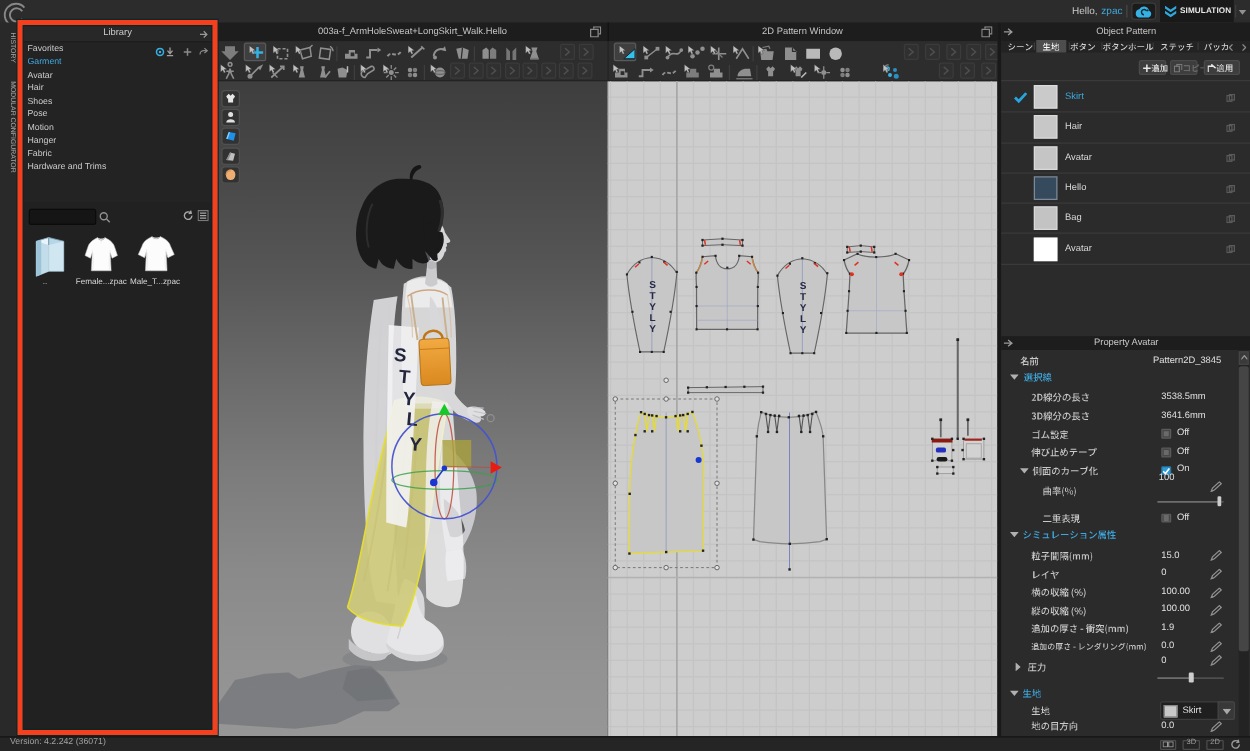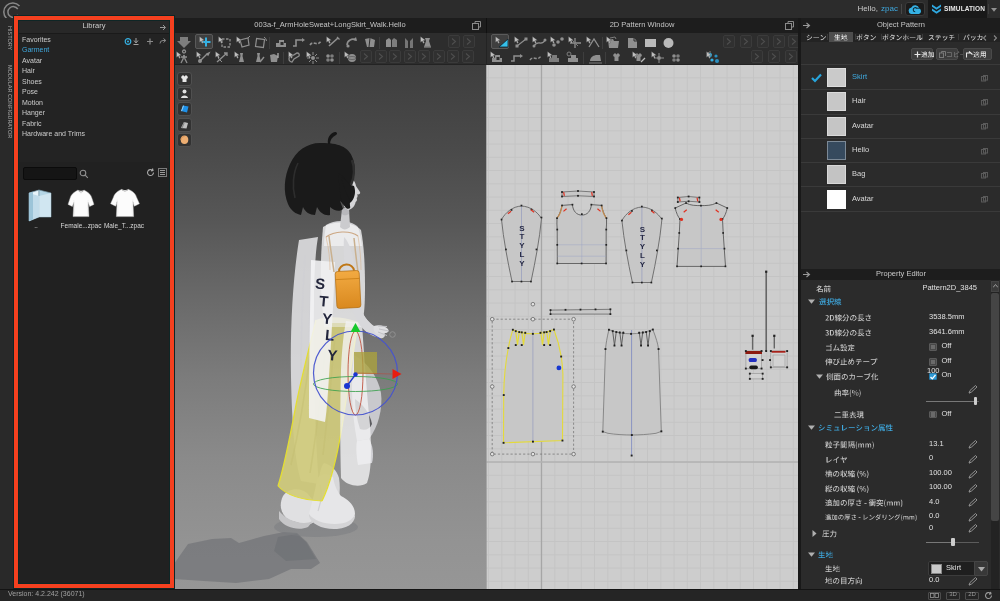--- a/index.html
+++ b/index.html
@@ -853,21 +853,21 @@
 <div style="position:absolute;top:193.5px;font:400 7.5px 'Liberation Sans',sans-serif;color:#d8d8d8;white-space:nowrap;left:852px;">Avatar</div>
 <svg style="position:absolute;left:981px;top:196px" width="7" height="7">
       <rect x="0.5" y="1.5" width="4" height="4.5" fill="none" stroke="#5a5a5a"></rect>
       <rect x="2.5" y="0.5" width="4" height="4.5" fill="none" stroke="#5a5a5a"></rect>
     </svg>
 <div style="position:absolute;left:801px;top:269px;width:199px;height:320px;background:#2b2b2b;"></div>
 <div style="position:absolute;left:801px;top:269px;width:199px;height:11px;background:#1d1d1d;"></div>
 <svg style="position:absolute;left:803px;top:271px" width="8" height="7">
       <path d="M0,3.5 L6,3.5 M3.5,1 L6.5,3.5 L3.5,6" stroke="#999" stroke-width="1.1" fill="none"></path>
     </svg>
-<div style="position:absolute;top:268.9px;font:400 7.5px 'Liberation Sans',sans-serif;color:#c8c8c8;white-space:nowrap;left:901px;transform:translateX(-50%);">Property Editor</div>
+<div style="position:absolute;top:268.9px;font:400 7.5px 'Liberation Sans',sans-serif;color:#c8c8c8;white-space:nowrap;left:901px;transform:translateX(-50%);">Property Avatar</div>
 <div style="position:absolute;left:991px;top:280px;width:8px;height:309px;background:#232323;"></div>
 <div style="position:absolute;left:991px;top:281px;width:8px;height:11px;background:#3a3a3a;border:1px solid #444;"></div>
 <svg style="position:absolute;left:993px;top:284px" width="5" height="4">
       <path d="M0,3.5 L2.5,0.5 L5,3.5" fill="none" stroke="#999"></path>
     </svg>
 <div style="position:absolute;left:991px;top:293px;width:8px;height:228px;background:#454545;border-radius:2px;"></div>
 <svg style="position:absolute;left:816.0px;top:285.4px;overflow:visible" width="17" height="10">
       <g transform="translate(0,6.6) scale(0.3750)">
         <path d="M7 -1H17V1H7ZM7 -15H14V-13H7ZM7 -17 9 -17Q9 -15 8 -14Q7 -13 5 -11Q4 -10 2 -9Q2 -9 2 -10Q1 -10 1 -10Q1 -10 1 -10Q2 -11 4 -12Q5 -14 6 -15Q7 -16 7 -17ZM13 -15H14L14 -15L15 -14Q14 -12 13 -10Q11 -8 10 -7Q8 -5 6 -4Q4 -3 2 -2Q2 -3 1 -3Q1 -3 1 -3Q1 -4 1 -4Q3 -5 5 -6Q6 -7 8 -8Q10 -9 11 -11Q12 -13 13 -15ZM4 -11 5 -12Q6 -12 7 -11Q8 -10 9 -10Q9 -9 10 -9L8 -7Q8 -8 7 -8Q6 -9 6 -10Q5 -10 4 -11ZM16 -7H18V2H16ZM8 -7H17V-5H8V2H6V-6L8 -7Z M21 -14H39V-12H21ZM23 -7H29V-6H23ZM23 -4H29V-3H23ZM32 -10H34V-2H32ZM28 -10H30V-0Q30 0 30 1Q29 1 29 1Q29 2 28 2Q27 2 26 2Q26 1 26 1Q26 0 26 -0Q26 -0 27 0Q27 0 28 -0Q28 -0 28 -0Q28 -0 28 -0ZM36 -11H38V-1Q38 0 38 1Q37 1 37 1Q36 2 36 2Q35 2 34 2Q34 1 33 1Q33 0 33 -0Q34 -0 35 -0Q35 -0 36 -0Q36 -0 36 -0Q36 -0 36 -1ZM24 -16 26 -17Q26 -16 27 -16Q27 -15 28 -14L26 -14Q26 -14 25 -15Q25 -16 24 -16ZM34 -17 36 -16Q36 -15 35 -14Q34 -14 34 -13L32 -13Q33 -14 33 -15Q33 -15 34 -16Q34 -16 34 -17ZM22 -10H29V-9H24V2H22Z" fill="#c9c9c9"></path>
       </g>
@@ -920,21 +920,21 @@
 <div style="position:absolute;left:929px;top:372.5px;width:7.5px;height:7.5px;background:#2e9ad6;border:1px solid #2478a8;border-radius:1px;"></div>
     <svg style="position:absolute;left:930px;top:374px" width="6" height="6">
       <path d="M0.5,3 L2.3,4.8 L5.5,0.8" fill="none" stroke="#fff" stroke-width="1.3"></path>
     </svg>
 <div style="position:absolute;top:370.4px;font:400 7.5px 'Liberation Sans',sans-serif;color:#e0e0e0;white-space:nowrap;left:941.5px;">On</div>
 <svg style="position:absolute;left:834.0px;top:389.1px;overflow:visible" width="29" height="10">
       <g transform="translate(0,6.6) scale(0.3750)">
         <path d="M3 -1H17V0H3ZM3 -7H17V-5H3ZM2 -13H18V2H16V-11H4V2H2ZM7 -17H8V-0H7ZM11 -17H13V-0H11Z M29 -17H31V-14H29ZM29 -5H31V2H29ZM21 -4H39V-2H21ZM22 -15H38V-13H22ZM37 -13 38 -12Q38 -11 37 -10Q36 -10 35 -9L34 -10Q34 -10 35 -11Q35 -11 36 -12Q36 -12 37 -13ZM29 -13 30 -13Q30 -12 29 -11Q28 -11 28 -10L27 -11Q27 -11 27 -11Q28 -12 28 -13Q28 -13 29 -13ZM32 -12 33 -11Q32 -10 31 -9Q30 -8 29 -7Q28 -6 28 -6L27 -6Q27 -7 28 -8Q29 -9 30 -10Q31 -11 32 -12ZM26 -10 27 -12Q27 -11 28 -11Q29 -10 29 -10Q30 -9 30 -9L29 -8Q29 -8 28 -9Q28 -9 27 -10Q26 -10 26 -10ZM26 -7Q27 -7 28 -7Q29 -7 31 -7Q32 -7 33 -7L33 -6Q31 -6 29 -6Q27 -5 26 -5ZM31 -8 32 -9Q33 -8 33 -8Q34 -7 34 -7Q35 -6 35 -5L33 -5Q33 -5 33 -6Q32 -7 32 -7Q31 -8 31 -8ZM21 -6Q22 -7 23 -7Q25 -8 26 -8L26 -7Q25 -6 24 -6Q23 -5 22 -5ZM22 -11 23 -12Q23 -12 24 -12Q25 -11 25 -11Q26 -11 26 -10L25 -9Q24 -9 24 -10Q23 -10 23 -11Q22 -11 22 -11ZM33 -8 35 -9Q35 -8 36 -8Q37 -7 38 -7Q39 -6 39 -6L38 -5Q37 -5 36 -6Q36 -6 35 -7Q34 -7 33 -8Z M45 4Q43 2 43 -1Q42 -3 42 -6Q42 -9 43 -12Q43 -14 45 -16L46 -16Q45 -14 44 -11Q44 -9 44 -6Q44 -4 44 -1Q45 1 46 3Z M51 -6Q50 -6 49 -6Q49 -7 48 -8Q48 -9 48 -10Q48 -12 48 -13Q49 -14 49 -14Q50 -15 51 -15Q52 -15 53 -14Q54 -14 54 -13Q55 -12 55 -10Q55 -9 54 -8Q54 -7 53 -6Q52 -6 51 -6ZM51 -7Q52 -7 53 -8Q53 -9 53 -10Q53 -12 53 -13Q52 -14 51 -14Q51 -14 50 -13Q50 -12 50 -10Q50 -9 50 -8Q51 -7 51 -7ZM52 0 60 -15H61L53 0ZM62 0Q61 0 60 -0Q59 -1 59 -2Q58 -3 58 -4Q58 -6 59 -7Q59 -8 60 -8Q61 -9 62 -9Q63 -9 64 -8Q64 -8 65 -7Q65 -6 65 -4Q65 -3 65 -2Q64 -1 64 -0Q63 0 62 0ZM62 -1Q63 -1 63 -2Q64 -3 64 -4Q64 -6 63 -7Q63 -8 62 -8Q61 -8 60 -7Q60 -6 60 -4Q60 -3 60 -2Q61 -1 62 -1Z M68 4 67 3Q68 1 69 -1Q69 -4 69 -6Q69 -9 69 -11Q68 -14 67 -16L68 -16Q70 -14 70 -12Q71 -9 71 -6Q71 -3 70 -1Q70 2 68 4Z" fill="#c9c9c9"></path>
       </g>
     </svg>
-<div style="position:absolute;top:366px;font:400 7.5px 'Liberation Sans',sans-serif;color:#e0e0e0;white-space:nowrap;left:927px;">100</div>
+<div style="position:absolute;top:377px;font:400 7.5px 'Liberation Sans',sans-serif;color:#e0e0e0;white-space:nowrap;left:927px;">100</div>
 <svg style="position:absolute;left:968px;top:385px" width="10" height="9">
       <path d="M1,8 L2,5.5 L7.5,0.5 L9,2 L3.5,7 Z" fill="none" stroke="#909090" stroke-width="1"></path>
       <path d="M1,8 L2.8,7.3" stroke="#909090"></path>
     </svg>
 <div style="position:absolute;left:926px;top:400.5px;width:53px;height:1.6px;background:#5c5c5c;"></div>
     <div style="position:absolute;left:926px;top:400.5px;width:49.29px;height:1.6px;background:#787878;"></div>
     <div style="position:absolute;left:973.79px;top:397.3px;width:3.5px;height:8px;background:#cdcdcd;border-radius:1px;"></div>
 <svg style="position:absolute;left:834.0px;top:410.9px;overflow:visible" width="32" height="10">
       <g transform="translate(0,6.6) scale(0.3750)">
         <path d="M3 -14H17V-12H3ZM1 -2H19V-0H1Z M21 -0H39V1H21ZM21 -13H39V-12H21ZM22 -3H38V-2H22ZM29 -15H31V0H29ZM36 -17 37 -15Q36 -15 34 -15Q32 -15 30 -15Q29 -14 27 -14Q25 -14 23 -14Q23 -15 23 -15Q23 -15 23 -16Q24 -16 26 -16Q28 -16 30 -16Q32 -16 33 -16Q35 -17 36 -17ZM25 -7V-6H35V-7ZM25 -10V-8H35V-10ZM23 -11H37V-5H23Z M42 -15H58V-14H42ZM43 -12H57V-11H43ZM41 -9H59V-8H41ZM49 -17H51V-8H49ZM49 -9 51 -8Q50 -7 49 -6Q48 -6 47 -5Q45 -4 44 -4Q43 -3 42 -3Q42 -3 41 -3Q41 -3 41 -4Q41 -4 40 -4Q42 -4 43 -5Q44 -5 45 -6Q46 -7 47 -7Q48 -8 49 -9ZM52 -8Q52 -6 53 -5Q54 -3 56 -2Q57 -1 59 -0Q59 0 59 0Q59 1 59 1Q58 1 58 2Q56 1 54 -1Q53 -2 52 -4Q51 -6 50 -8ZM57 -7 58 -6Q58 -5 57 -5Q56 -4 55 -4Q54 -3 54 -3L53 -4Q53 -4 54 -5Q55 -5 56 -6Q56 -7 57 -7ZM43 -0Q44 -0 45 -1Q47 -1 49 -1Q50 -2 52 -2L52 -0Q51 -0 49 0Q47 1 46 1Q44 1 43 2ZM45 -5 47 -6 47 -6V0H45Z M61 -16H68V-14H61ZM61 -10H68V-8H61ZM60 -3Q61 -3 63 -4Q64 -4 65 -4Q67 -5 68 -5L68 -3Q66 -3 64 -2Q62 -2 61 -1ZM70 -11V-10H76V-11ZM70 -8V-7H76V-8ZM70 -14V-13H76V-14ZM69 -16H78V-5H69ZM74 -6H76V-1Q76 -0 76 -0Q76 -0 76 -0Q76 -0 77 -0Q77 -0 77 -0Q77 -0 77 -0Q78 -0 78 -0Q78 -0 78 -1Q78 -1 78 -2Q78 -2 78 -2Q79 -2 79 -2Q79 -2 80 -2Q80 -0 79 0Q79 1 79 1Q78 2 78 2Q78 2 77 2Q77 2 77 2Q76 2 76 2Q76 2 76 2Q75 2 75 1Q74 1 74 1Q74 0 74 -1ZM70 -5H72Q72 -4 72 -3Q72 -2 71 -1Q70 -0 69 1Q68 1 67 2Q67 2 66 1Q66 1 66 1Q66 0 66 0Q67 -0 68 -1Q69 -1 69 -2Q70 -3 70 -3Q70 -4 70 -5ZM64 -15H65V-3L64 -3Z" fill="#c9c9c9"></path>
@@ -949,21 +949,21 @@
 <svg style="position:absolute;left:818.0px;top:423.7px;overflow:visible" width="77" height="10">
       <g transform="translate(0,6.6) scale(0.3750)">
         <path d="M6 -16Q7 -15 7 -15Q8 -15 8 -14Q9 -14 10 -13Q10 -13 11 -13L9 -11Q9 -11 8 -12Q8 -12 7 -12Q7 -13 6 -13Q5 -14 5 -14ZM3 -1Q4 -2 5 -2Q6 -2 7 -3Q8 -3 10 -4Q11 -5 13 -6Q14 -7 15 -8Q16 -10 17 -11L18 -9Q17 -7 15 -5Q13 -3 11 -2Q10 -1 8 -1Q7 -0 6 0Q5 1 4 1ZM3 -11Q4 -11 4 -10Q5 -10 5 -10Q6 -9 7 -9Q7 -9 8 -8L6 -7Q6 -7 5 -7Q5 -8 4 -8Q4 -8 3 -9Q2 -9 2 -9Z M26 -15Q27 -15 28 -15Q29 -15 30 -15Q31 -14 32 -14Q34 -14 35 -14Q36 -13 36 -13L36 -11Q35 -11 34 -12Q33 -12 32 -12Q30 -12 29 -13Q28 -13 27 -13Q26 -13 25 -14ZM25 -10Q26 -10 27 -10Q29 -9 30 -9Q31 -9 33 -8Q34 -8 35 -8L34 -6Q33 -6 32 -6Q31 -7 29 -7Q28 -7 27 -8Q25 -8 24 -8ZM24 -4Q25 -4 26 -4Q27 -4 29 -3Q30 -3 31 -3Q33 -2 34 -2Q35 -2 36 -1L35 1Q34 0 33 -0Q32 -0 31 -1Q29 -1 28 -1Q26 -2 25 -2Q24 -2 23 -2Z M55 -10Q55 -9 55 -9Q55 -9 55 -9Q55 -8 55 -8Q54 -7 54 -6Q54 -5 54 -4Q54 -3 54 -2Q54 -2 54 -1H51Q52 -2 52 -2Q52 -3 52 -4Q52 -5 52 -6Q52 -6 52 -7Q52 -8 52 -8Q52 -8 52 -8Q51 -8 50 -8Q49 -8 49 -8Q48 -8 47 -8Q47 -8 47 -8Q46 -8 46 -8Q45 -8 45 -8V-10Q45 -10 45 -10Q46 -10 46 -10Q46 -10 47 -10Q47 -10 47 -10Q48 -10 49 -10Q49 -10 50 -10Q51 -10 51 -10Q52 -10 52 -10Q52 -10 53 -10Q53 -10 53 -10Q53 -10 53 -10ZM43 -2Q43 -2 44 -2Q44 -2 45 -2Q45 -2 46 -2Q47 -2 48 -2Q49 -2 50 -2Q51 -2 52 -2Q54 -2 54 -2Q55 -2 55 -2Q56 -2 56 -2Q57 -2 57 -2V0Q57 0 57 0Q56 0 56 -0Q56 -0 55 -0Q55 -0 54 -0Q54 -0 52 -0Q51 -0 50 -0Q49 -0 48 -0Q47 -0 46 -0Q45 -0 45 -0Q44 -0 44 0Q43 0 43 0Z M64 -1Q64 -1 64 -1Q64 -2 64 -2Q64 -2 64 -3Q64 -4 64 -5Q64 -6 64 -7Q64 -8 64 -10Q64 -11 64 -12Q64 -13 64 -13Q64 -13 64 -14Q64 -14 64 -14Q64 -15 64 -15H67Q67 -15 67 -14Q67 -14 67 -13Q67 -13 67 -12Q67 -11 67 -10Q67 -9 67 -8Q67 -7 67 -6Q67 -5 67 -4Q67 -4 67 -3Q67 -2 67 -2Q68 -2 69 -3Q71 -4 72 -5Q74 -5 75 -7Q76 -8 77 -9L78 -7Q76 -5 73 -3Q70 -1 67 0Q66 0 66 0Q66 0 66 1Z M82 -9Q82 -9 83 -9Q83 -9 84 -9Q84 -9 85 -9Q85 -9 86 -9Q87 -9 88 -9Q88 -9 89 -9Q90 -9 91 -9Q92 -9 93 -9Q94 -9 95 -9Q95 -9 96 -9Q97 -9 97 -9Q98 -9 98 -9V-6Q98 -6 97 -7Q96 -7 96 -7Q95 -7 95 -7Q94 -7 93 -7Q92 -7 91 -7Q90 -7 89 -7Q88 -7 88 -7Q87 -7 86 -7Q85 -7 85 -7Q84 -7 83 -7Q82 -6 82 -6Z M106 -16Q107 -15 107 -15Q108 -15 108 -14Q109 -14 110 -13Q110 -13 111 -13L109 -11Q109 -11 108 -12Q108 -12 107 -12Q107 -13 106 -13Q105 -14 105 -14ZM103 -1Q104 -2 105 -2Q106 -2 107 -3Q108 -3 110 -4Q111 -5 113 -6Q114 -7 115 -8Q116 -10 117 -11L118 -9Q117 -7 115 -5Q113 -3 111 -2Q110 -1 108 -1Q107 -0 106 0Q105 1 104 1ZM103 -11Q104 -11 104 -10Q105 -10 105 -10Q106 -9 107 -9Q107 -9 108 -8L106 -7Q106 -7 105 -7Q105 -8 104 -8Q104 -8 103 -9Q102 -9 102 -9Z M124 -11Q125 -11 125 -11Q125 -11 126 -11Q126 -11 127 -11Q127 -11 128 -11Q128 -11 129 -11Q130 -11 131 -11Q132 -11 133 -11Q134 -11 134 -11Q135 -11 135 -11Q135 -11 136 -11Q136 -11 136 -11Q136 -10 136 -10Q136 -10 136 -9Q136 -8 136 -7Q136 -6 136 -5Q136 -4 136 -3Q136 -2 136 -1Q136 -0 136 0Q136 0 136 1Q136 1 136 1H134Q134 1 134 1Q134 0 134 0Q134 -1 134 -1Q134 -2 134 -3Q134 -4 134 -5Q134 -6 134 -7Q134 -8 134 -8Q134 -9 134 -9Q133 -9 133 -9Q132 -9 132 -9Q131 -9 130 -9Q130 -9 129 -9Q128 -9 128 -9Q127 -9 127 -9Q126 -9 126 -9Q125 -9 125 -9Q125 -9 124 -9ZM125 -6Q125 -6 126 -6Q126 -6 127 -6Q127 -6 128 -6Q128 -6 129 -6Q130 -6 131 -6Q132 -6 133 -6Q133 -6 134 -6Q134 -6 135 -6V-5Q134 -5 134 -5Q133 -5 133 -5Q132 -5 131 -5Q130 -5 129 -5Q128 -5 128 -5Q127 -5 127 -5Q126 -5 126 -5Q125 -5 125 -4ZM124 -1Q124 -1 125 -1Q125 -1 126 -1Q126 -1 127 -1Q128 -1 128 -1Q129 -1 130 -1Q131 -1 132 -1Q133 -1 134 -1Q134 -1 135 -1V0Q134 0 134 0Q133 0 132 0Q131 0 130 0Q129 0 128 0Q127 0 127 0Q126 0 126 0Q125 0 125 0Q124 1 124 1Z M145 -15Q145 -15 146 -14Q147 -13 147 -13Q148 -12 149 -12Q149 -11 150 -11L148 -9Q148 -9 147 -10Q147 -11 146 -11Q145 -12 144 -12Q144 -13 143 -13ZM143 -2Q144 -2 146 -2Q147 -3 148 -3Q149 -4 150 -4Q152 -5 153 -7Q155 -8 156 -9Q157 -11 157 -12L159 -10Q158 -8 157 -7Q156 -6 154 -5Q153 -3 152 -2Q151 -2 149 -1Q148 -1 147 -0Q145 0 144 1Z M163 -16H165V-10Q165 -9 164 -7Q164 -6 164 -4Q164 -3 163 -1Q163 0 162 2Q162 1 162 1Q161 1 161 1Q161 1 161 1Q161 -1 162 -2Q162 -3 162 -5Q163 -6 163 -8Q163 -9 163 -10ZM164 -16H178V-12H164V-13H176V-15H164ZM171 -10H172V-1H171ZM168 -7V-6H175V-7ZM166 -9H177V-5H166ZM165 -4H177V-3H167V2H165ZM176 -4H178V0Q178 1 178 1Q178 1 177 1Q177 2 176 2Q176 2 175 2Q175 1 175 1Q175 1 175 0Q175 0 176 0Q176 0 176 0Q176 0 176 0Q176 0 176 0ZM167 -1Q169 -1 171 -1Q173 -1 175 -2L175 -0Q173 -0 171 -0Q169 -0 168 0ZM176 -11 177 -10Q176 -10 175 -10Q173 -10 172 -10Q170 -9 169 -9Q167 -9 166 -9Q166 -10 166 -10Q166 -10 166 -10Q167 -11 168 -11Q170 -11 171 -11Q173 -11 174 -11Q175 -11 176 -11ZM173 -2 174 -3Q175 -2 175 -2Q175 -1 176 -1Q176 -0 176 0L175 1Q175 0 174 -0Q174 -1 174 -1Q174 -2 173 -2Z M183 -17H185V2H183ZM181 -13 183 -13Q183 -12 183 -11Q183 -10 182 -9Q182 -8 182 -7L180 -8Q181 -9 181 -9Q181 -10 181 -11Q181 -12 181 -13ZM185 -13 186 -14Q187 -13 187 -12Q188 -11 188 -10L186 -10Q186 -10 186 -11Q186 -11 186 -12Q185 -13 185 -13ZM189 -16 191 -16Q191 -14 190 -13Q190 -11 189 -10Q189 -9 188 -8Q188 -8 188 -8Q188 -8 187 -9Q187 -9 187 -9Q187 -10 188 -11Q188 -12 188 -13Q189 -15 189 -16ZM189 -13H199V-11H189ZM192 -17H194V0H192ZM188 -7H198V-5H188ZM187 -1H199V1H187Z" fill="#3fa9df"></path>
       </g>
     </svg>
 <svg style="position:absolute;left:825.0px;top:441.2px;overflow:visible" width="52" height="10">
       <g transform="translate(0,6.6) scale(0.3750)">
         <path d="M13 -17H15V-12H13ZM9 -13H19V-11H9ZM8 -1H19V1H8ZM10 -10 11 -10Q12 -9 12 -7Q12 -6 13 -5Q13 -3 13 -2L11 -2Q11 -3 11 -4Q11 -6 10 -7Q10 -9 10 -10ZM16 -10 18 -10Q17 -9 17 -7Q17 -6 17 -5Q16 -4 16 -2Q16 -1 16 -0L14 -1Q14 -2 14 -3Q15 -4 15 -5Q15 -7 15 -8Q15 -9 16 -10ZM4 -17H6V2H4ZM1 -10H9V-8H1ZM4 -9 5 -9Q5 -8 4 -7Q4 -5 4 -4Q3 -3 3 -2Q2 -1 1 -1Q1 -1 1 -2Q1 -2 1 -3Q1 -3 2 -5Q2 -6 3 -7Q4 -8 4 -9ZM6 -8Q6 -7 6 -7Q7 -7 7 -6Q8 -6 8 -5Q8 -5 9 -4L8 -3Q7 -3 7 -4Q7 -4 6 -5Q6 -5 5 -6Q5 -6 5 -7ZM1 -15 2 -16Q3 -14 3 -13Q3 -12 3 -11L2 -11Q2 -11 2 -12Q2 -13 1 -14Q1 -14 1 -15ZM7 -16 9 -15Q9 -15 8 -14Q8 -13 8 -12Q8 -11 7 -11L6 -11Q6 -12 6 -13Q7 -13 7 -14Q7 -15 7 -16Z M21 -8H39V-6H21ZM29 -11H31V-1Q31 0 31 1Q31 1 30 1Q29 2 28 2Q27 2 26 2Q26 1 26 1Q25 1 25 0Q25 0 25 -0Q26 -0 26 -0Q27 -0 28 -0Q28 -0 28 -0Q29 -0 29 -0Q29 -0 29 -1ZM23 -16H36V-14H23ZM35 -16H36L36 -16L38 -15Q37 -14 35 -13Q34 -12 33 -11Q32 -10 31 -9Q30 -10 30 -10Q30 -10 30 -10Q29 -11 29 -11Q30 -11 32 -12Q33 -13 34 -14Q35 -14 35 -15Z M47 -5H53V-3H47ZM47 -8H54V-0H47V-2H52V-6H47ZM46 -8H48V1H46ZM43 -13H48V-12H43ZM52 -13H57V-12H52ZM57 -16H58V-1Q58 0 58 1Q58 1 57 1Q57 2 56 2Q55 2 54 2Q54 1 54 1Q54 1 54 0Q53 -0 53 -0Q54 -0 54 -0Q55 -0 55 -0Q56 -0 56 -0Q56 -0 56 -0Q57 -0 57 -1ZM43 -16H49V-9H43V-10H47V-15H43ZM57 -16V-15H53V-10H57V-9H51V-16ZM42 -16H44V2H42Z M72 -3H74V1H72ZM71 -12V-10H76V-12ZM69 -13H78V-9H69ZM68 -16H79V-14H68ZM70 -3H76V-2H70ZM68 -8H78V-6H69V2H68ZM77 -8H79V-0Q79 0 79 1Q79 1 78 1Q78 2 77 2Q77 2 76 2Q76 1 76 1Q75 0 75 0Q76 0 76 0Q77 0 77 0Q77 0 77 -0ZM74 -7H75V-5Q75 -5 75 -5Q75 -5 75 -5Q75 -5 76 -5Q76 -5 76 -5Q76 -5 77 -5Q77 -5 77 -5Q77 -5 77 -5Q77 -5 77 -5Q78 -5 78 -5Q78 -4 78 -4Q77 -4 77 -4Q77 -4 76 -4Q76 -4 76 -4Q76 -4 76 -4Q75 -4 75 -4Q74 -4 74 -4Q74 -5 74 -5ZM71 -7H73Q73 -6 72 -6Q72 -5 71 -4Q71 -4 70 -3Q70 -4 70 -4Q69 -4 69 -4Q70 -5 70 -5Q71 -5 71 -6Q71 -6 71 -7ZM62 -16H66V-14H63V2H62ZM65 -16H66L66 -16L67 -15Q67 -15 67 -14Q66 -13 66 -12Q66 -11 65 -10Q66 -9 67 -8Q67 -7 67 -6Q67 -5 67 -4Q67 -4 66 -3Q66 -3 65 -3Q65 -3 65 -3Q64 -3 64 -3Q64 -3 64 -4Q64 -4 64 -5Q64 -5 64 -5Q64 -5 64 -5Q65 -5 65 -5Q65 -5 65 -5Q65 -6 65 -6Q65 -7 65 -8Q65 -9 64 -10Q64 -10 64 -11Q65 -12 65 -13Q65 -14 65 -14Q65 -15 65 -15Z M85 4Q83 2 83 -1Q82 -3 82 -6Q82 -9 83 -12Q83 -14 85 -16L86 -16Q85 -14 84 -11Q84 -9 84 -6Q84 -4 84 -1Q85 1 86 3Z M89 0V-11H91L91 -9H91Q92 -10 93 -11Q93 -11 94 -11Q96 -11 96 -11Q97 -10 97 -9Q98 -10 99 -11Q100 -11 101 -11Q103 -11 104 -10Q104 -9 104 -7V0H102V-7Q102 -8 102 -9Q101 -9 100 -9Q100 -9 99 -9Q98 -9 98 -8V0H95V-7Q95 -8 95 -9Q95 -9 94 -9Q93 -9 92 -9Q92 -9 91 -8V0Z M108 0V-11H110L110 -9H110Q111 -10 111 -11Q112 -11 113 -11Q114 -11 115 -11Q116 -10 116 -9Q117 -10 118 -11Q119 -11 120 -11Q122 -11 122 -10Q123 -9 123 -7V0H121V-7Q121 -8 120 -9Q120 -9 119 -9Q119 -9 118 -9Q117 -9 117 -8V0H114V-7Q114 -8 114 -9Q113 -9 112 -9Q112 -9 111 -9Q111 -9 110 -8V0Z M127 4 126 3Q127 1 128 -1Q128 -4 128 -6Q128 -9 128 -11Q127 -14 126 -16L127 -16Q129 -14 129 -12Q130 -9 130 -6Q130 -3 129 -1Q129 2 127 4Z" fill="#c9c9c9"></path>
       </g>
     </svg>
-<div style="position:absolute;top:438.9px;font:400 7.5px 'Liberation Sans',sans-serif;color:#e0e0e0;white-space:nowrap;left:929px;">13.1</div>
+<div style="position:absolute;top:438.9px;font:400 7.5px 'Liberation Sans',sans-serif;color:#e0e0e0;white-space:nowrap;left:929px;">15.0</div>
 <svg style="position:absolute;left:968px;top:440px" width="10" height="9">
       <path d="M1,8 L2,5.5 L7.5,0.5 L9,2 L3.5,7 Z" fill="none" stroke="#909090" stroke-width="1"></path>
       <path d="M1,8 L2.8,7.3" stroke="#909090"></path>
     </svg>
 <svg style="position:absolute;left:825.0px;top:455.5px;overflow:visible" width="24" height="10">
       <g transform="translate(0,6.6) scale(0.3750)">
         <path d="M4 -1Q4 -1 4 -1Q4 -2 4 -2Q4 -2 4 -3Q4 -4 4 -5Q4 -6 4 -7Q4 -8 4 -10Q4 -11 4 -12Q4 -13 4 -13Q4 -13 4 -14Q4 -14 4 -14Q4 -15 4 -15H7Q7 -15 7 -14Q7 -14 7 -13Q7 -13 7 -12Q7 -11 7 -10Q7 -9 7 -8Q7 -7 7 -6Q7 -5 7 -4Q7 -4 7 -3Q7 -2 7 -2Q8 -2 9 -3Q11 -4 12 -5Q14 -5 15 -7Q16 -8 17 -9L18 -7Q16 -5 13 -3Q10 -1 7 0Q6 0 6 0Q6 0 6 1Z M22 -7Q24 -8 26 -9Q29 -10 30 -11Q31 -12 32 -13Q33 -13 34 -14Q35 -15 36 -16L37 -14Q37 -13 36 -13Q35 -12 33 -11Q32 -10 31 -9Q30 -9 29 -8Q27 -7 26 -7Q24 -6 23 -5ZM30 -10 32 -11V-2Q32 -1 32 -1Q32 -0 32 0Q32 1 32 1H30Q30 1 30 0Q30 -0 30 -1Q30 -1 30 -2Z M47 -16Q47 -16 47 -15Q47 -15 47 -14Q48 -14 48 -12Q48 -11 49 -10Q49 -9 49 -7Q50 -6 50 -5Q50 -4 51 -3Q51 -2 51 -1Q51 -1 51 -1Q51 -0 51 -0Q51 0 52 1L49 1Q49 1 49 0Q49 -0 49 -1Q49 -1 48 -2Q48 -3 48 -4Q48 -5 47 -6Q47 -7 47 -9Q46 -10 46 -11Q46 -12 46 -13Q45 -14 45 -14Q45 -15 45 -15Q45 -15 45 -16ZM59 -13Q58 -12 58 -11Q57 -10 56 -9Q56 -8 55 -7Q54 -6 53 -6L51 -7Q52 -7 53 -8Q53 -8 54 -9Q54 -10 55 -10Q55 -11 55 -11Q55 -11 54 -11Q54 -11 53 -11Q51 -11 50 -10Q49 -10 48 -10Q46 -9 45 -9Q44 -9 43 -9Q42 -9 42 -9L41 -11Q42 -11 42 -11Q43 -11 43 -11Q44 -11 44 -11Q45 -11 46 -11Q47 -12 48 -12Q50 -12 51 -12Q52 -13 53 -13Q54 -13 55 -13Q56 -13 56 -13Q56 -13 57 -13Q57 -14 57 -14Z" fill="#c9c9c9"></path>
       </g>
     </svg>
 <div style="position:absolute;top:453.2px;font:400 7.5px 'Liberation Sans',sans-serif;color:#e0e0e0;white-space:nowrap;left:929px;">0</div>
@@ -989,21 +989,21 @@
 <div style="position:absolute;top:482.4px;font:400 7.5px 'Liberation Sans',sans-serif;color:#e0e0e0;white-space:nowrap;left:929px;">100.00</div>
 <svg style="position:absolute;left:968px;top:484px" width="10" height="9">
       <path d="M1,8 L2,5.5 L7.5,0.5 L9,2 L3.5,7 Z" fill="none" stroke="#909090" stroke-width="1"></path>
       <path d="M1,8 L2.8,7.3" stroke="#909090"></path>
     </svg>
 <svg style="position:absolute;left:825.0px;top:499.1px;overflow:visible" width="80" height="10">
       <g transform="translate(0,6.6) scale(0.3750)">
         <path d="M5 -9V-2H4V-7H1V-9ZM5 -3Q6 -2 7 -1Q8 -1 10 -1Q11 -0 12 -0Q13 -0 15 -0Q16 -1 17 -1Q18 -1 19 -1Q19 -0 19 -0Q19 0 19 1Q19 1 19 1Q18 1 17 1Q16 1 14 1Q13 1 12 1Q11 1 10 1Q8 1 7 1Q6 0 5 -1Q4 -0 3 0Q2 1 2 2L1 -0Q1 -1 2 -1Q3 -2 4 -3ZM1 -15 2 -16Q3 -16 4 -15Q4 -15 5 -14Q6 -14 6 -13L4 -12Q4 -13 4 -13Q3 -14 2 -14Q2 -15 1 -15ZM8 -15H17V-9H8V-11H15V-13H8ZM11 -17 14 -17Q13 -16 13 -15Q13 -14 12 -14L11 -14Q11 -15 11 -16Q11 -16 11 -17ZM7 -15H9V-2H7ZM8 -8H18V-2H8V-4H16V-6H8Z M32 -2H37V-0H32ZM21 -13H29V-11H21ZM31 -14H38V1H36V-13H33V1H31ZM28 -13H30Q30 -13 30 -13Q30 -13 30 -13Q30 -12 30 -12Q30 -9 30 -7Q30 -4 30 -3Q30 -2 29 -1Q29 0 29 0Q29 1 28 1Q28 1 28 1Q27 1 26 1Q26 1 25 1Q25 1 25 0Q25 -0 25 -1Q25 -1 26 -1Q26 -1 27 -1Q27 -1 27 -1Q27 -1 27 -1Q27 -1 28 -2Q28 -3 28 -4Q28 -5 28 -7Q28 -10 28 -13ZM24 -17H26Q26 -14 25 -11Q25 -8 25 -6Q25 -4 24 -2Q23 0 22 2Q22 1 22 1Q21 1 21 1Q21 0 20 0Q21 -1 22 -2Q23 -3 23 -5Q23 -7 23 -9Q24 -10 24 -12Q24 -14 24 -17Z M52 -14Q51 -12 51 -10Q51 -9 50 -7Q50 -5 49 -4Q48 -2 47 -1Q46 -1 45 -1Q44 -1 43 -1Q43 -2 42 -3Q42 -5 42 -6Q42 -8 42 -9Q43 -11 44 -12Q45 -13 47 -14Q49 -15 50 -15Q52 -15 54 -14Q55 -13 56 -12Q57 -11 58 -10Q58 -9 58 -7Q58 -5 57 -3Q57 -2 55 -1Q53 0 51 1L50 -1Q50 -1 51 -1Q51 -1 51 -1Q52 -2 53 -2Q54 -3 55 -3Q55 -4 56 -5Q56 -6 56 -7Q56 -8 56 -9Q55 -10 55 -11Q54 -12 53 -12Q52 -13 50 -13Q49 -13 48 -12Q46 -12 45 -11Q44 -10 44 -9Q44 -7 44 -6Q44 -5 44 -5Q44 -4 45 -3Q45 -3 45 -3Q46 -3 46 -4Q47 -4 47 -5Q48 -6 48 -7Q49 -9 49 -11Q49 -12 49 -14Z M64 -3H79V-2H64ZM66 -7H76V-5H66ZM68 -10V-9H75V-10ZM68 -12V-11H75V-12ZM66 -13H77V-8H66ZM71 -4H73V-0Q73 1 72 1Q72 1 72 1Q71 2 70 2Q69 2 68 2Q68 1 68 1Q68 0 67 0Q68 0 69 0Q69 0 70 0Q70 0 70 0Q71 0 71 0Q71 0 71 -0ZM75 -7H76L76 -7L77 -6Q77 -5 76 -5Q75 -4 74 -4Q73 -3 72 -3Q72 -3 72 -4Q72 -4 71 -4Q72 -4 73 -5Q74 -5 74 -6Q75 -6 75 -6ZM64 -16H79V-14H64ZM62 -16H64V-10Q64 -9 64 -7Q64 -6 64 -4Q64 -3 63 -1Q63 0 62 2Q62 2 62 1Q61 1 61 1Q61 1 61 1Q61 -0 62 -2Q62 -3 62 -5Q62 -6 62 -7Q62 -9 62 -10Z M90 -14Q90 -15 90 -15Q90 -15 90 -16L92 -16Q92 -15 92 -15Q92 -14 93 -13Q93 -12 93 -12Q94 -11 94 -9Q95 -8 95 -7Q96 -7 96 -7Q96 -6 96 -6L95 -5Q95 -5 94 -5Q94 -5 93 -5Q92 -5 92 -5Q91 -5 90 -5L91 -7Q91 -7 92 -7Q92 -7 93 -7Q93 -7 94 -7Q93 -7 93 -8Q92 -9 92 -10Q92 -11 91 -11Q91 -12 91 -13Q90 -14 90 -14ZM83 -13Q85 -13 86 -13Q88 -13 89 -13Q91 -13 92 -13Q93 -13 94 -13Q95 -13 95 -13Q96 -14 97 -14L97 -12Q97 -12 96 -11Q95 -11 94 -11Q93 -11 93 -11Q91 -11 88 -11Q86 -11 83 -11ZM87 -6Q86 -6 86 -5Q86 -4 86 -4Q86 -2 87 -2Q88 -1 90 -1Q92 -1 93 -1Q94 -1 95 -1L95 1Q94 1 93 1Q92 1 90 1Q88 1 87 0Q85 0 84 -1Q84 -2 84 -3Q84 -4 84 -5Q84 -6 85 -7Z M105 -5V-7H111V-5Z M131 -16H135V-14H131ZM130 -11H136V-9H130ZM122 -13H130V-12H122ZM122 -4H130V-2H122ZM125 -15 127 -16V-0H125ZM124 -7V-6H128V-7ZM124 -10V-8H128V-10ZM122 -11H130V-5H122ZM122 -1Q123 -1 124 -1Q126 -1 127 -1Q129 -1 130 -1L130 0Q129 0 127 0Q126 0 124 1Q123 1 122 1ZM129 -17 130 -15Q129 -15 128 -15Q126 -15 125 -15Q124 -15 122 -14Q122 -15 122 -15Q122 -16 122 -16Q123 -16 124 -16Q126 -16 127 -16Q128 -17 129 -17ZM132 -10H134V-0Q134 0 134 1Q134 1 133 1Q133 2 132 2Q131 2 131 2Q131 1 130 1Q130 0 130 -0Q131 -0 131 -0Q132 -0 132 -0Q132 -0 132 -0Q132 -0 132 -0ZM120 -17 122 -16Q121 -15 120 -14Q119 -12 118 -12Q117 -12 117 -12Q117 -12 117 -13Q117 -13 117 -13Q117 -13 118 -14Q119 -15 119 -16Q120 -16 120 -17ZM120 -13 122 -12Q121 -11 121 -10Q120 -9 119 -7Q118 -6 117 -6Q117 -6 117 -6Q117 -6 117 -7Q117 -7 116 -7Q118 -8 119 -10Q120 -11 120 -13ZM119 -9 121 -11 121 -11V2H119Z M145 -17H147V-14H145ZM143 -13H145Q145 -12 144 -11Q144 -10 143 -9Q143 -9 141 -8Q140 -7 138 -7Q138 -7 138 -7Q138 -8 138 -8Q138 -8 137 -8Q139 -9 140 -9Q141 -10 142 -10Q142 -11 142 -12Q143 -12 143 -13ZM147 -13H149V-10Q149 -10 149 -10Q149 -9 150 -9Q150 -9 150 -9Q151 -9 151 -9Q151 -9 152 -9Q152 -9 152 -9Q153 -9 153 -10Q153 -10 153 -11Q153 -11 154 -11Q154 -10 154 -10Q154 -9 154 -9Q154 -8 154 -8Q153 -8 152 -8Q152 -8 152 -8Q151 -8 151 -8Q151 -8 150 -8Q150 -8 150 -8Q149 -8 148 -8Q148 -8 148 -9Q147 -9 147 -10ZM138 -15H155V-11H153V-13H140V-11H138ZM137 -6H155V-4H137ZM145 -8H147Q147 -7 147 -5Q146 -4 146 -3Q145 -2 144 -1Q143 -0 142 1Q140 1 138 2Q138 1 138 1Q137 1 137 1Q137 0 137 -0Q139 -0 140 -1Q142 -1 143 -2Q144 -3 144 -4Q144 -5 145 -6Q145 -7 145 -8ZM147 -5Q148 -3 150 -2Q152 -1 155 -0Q155 0 155 0Q155 1 155 1Q154 1 154 2Q152 1 150 1Q148 -0 147 -2Q146 -3 146 -5Z M161 4Q159 2 159 -1Q158 -3 158 -6Q158 -9 159 -12Q159 -14 161 -16L162 -16Q161 -14 160 -11Q160 -9 160 -6Q160 -4 160 -1Q161 1 162 3Z M165 0V-11H167L167 -9H167Q168 -10 169 -11Q170 -11 171 -11Q172 -11 172 -11Q173 -10 174 -9Q174 -10 175 -11Q176 -11 177 -11Q179 -11 180 -10Q181 -9 181 -7V0H178V-7Q178 -8 178 -9Q177 -9 176 -9Q176 -9 175 -9Q175 -9 174 -8V0H172V-7Q172 -8 171 -9Q171 -9 170 -9Q169 -9 169 -9Q168 -9 167 -8V0Z M184 0V-11H186L186 -9H186Q187 -10 188 -11Q188 -11 189 -11Q191 -11 191 -11Q192 -10 192 -9Q193 -10 194 -11Q195 -11 196 -11Q198 -11 199 -10Q199 -9 199 -7V0H197V-7Q197 -8 197 -9Q196 -9 195 -9Q195 -9 194 -9Q193 -9 193 -8V0H190V-7Q190 -8 190 -9Q190 -9 189 -9Q188 -9 187 -9Q187 -9 186 -8V0Z M203 4 202 3Q203 1 204 -1Q204 -4 204 -6Q204 -9 204 -11Q203 -14 202 -16L203 -16Q205 -14 206 -12Q206 -9 206 -6Q206 -3 206 -1Q205 2 203 4Z" fill="#c9c9c9"></path>
       </g>
     </svg>
-<div style="position:absolute;top:496.8px;font:400 7.5px 'Liberation Sans',sans-serif;color:#e0e0e0;white-space:nowrap;left:929px;">4.0</div>
+<div style="position:absolute;top:496.8px;font:400 7.5px 'Liberation Sans',sans-serif;color:#e0e0e0;white-space:nowrap;left:929px;">1.9</div>
 <svg style="position:absolute;left:968px;top:498px" width="10" height="9">
       <path d="M1,8 L2,5.5 L7.5,0.5 L9,2 L3.5,7 Z" fill="none" stroke="#909090" stroke-width="1"></path>
       <path d="M1,8 L2.8,7.3" stroke="#909090"></path>
     </svg>
 <svg style="position:absolute;left:825.0px;top:514.0px;overflow:visible" width="94" height="8">
       <g transform="translate(0,5.6) scale(0.3200)">
         <path d="M5 -9V-2H4V-7H1V-9ZM5 -3Q6 -2 7 -1Q8 -1 10 -1Q11 -0 12 -0Q13 -0 15 -0Q16 -1 17 -1Q18 -1 19 -1Q19 -0 19 -0Q19 0 19 1Q19 1 19 1Q18 1 17 1Q16 1 14 1Q13 1 12 1Q11 1 10 1Q8 1 7 1Q6 0 5 -1Q4 -0 3 0Q2 1 2 2L1 -0Q1 -1 2 -1Q3 -2 4 -3ZM1 -15 2 -16Q3 -16 4 -15Q4 -15 5 -14Q6 -14 6 -13L4 -12Q4 -13 4 -13Q3 -14 2 -14Q2 -15 1 -15ZM8 -15H17V-9H8V-11H15V-13H8ZM11 -17 14 -17Q13 -16 13 -15Q13 -14 12 -14L11 -14Q11 -15 11 -16Q11 -16 11 -17ZM7 -15H9V-2H7ZM8 -8H18V-2H8V-4H16V-6H8Z M32 -2H37V-0H32ZM21 -13H29V-11H21ZM31 -14H38V1H36V-13H33V1H31ZM28 -13H30Q30 -13 30 -13Q30 -13 30 -13Q30 -12 30 -12Q30 -9 30 -7Q30 -4 30 -3Q30 -2 29 -1Q29 0 29 0Q29 1 28 1Q28 1 28 1Q27 1 26 1Q26 1 25 1Q25 1 25 0Q25 -0 25 -1Q25 -1 26 -1Q26 -1 27 -1Q27 -1 27 -1Q27 -1 27 -1Q27 -1 28 -2Q28 -3 28 -4Q28 -5 28 -7Q28 -10 28 -13ZM24 -17H26Q26 -14 25 -11Q25 -8 25 -6Q25 -4 24 -2Q23 0 22 2Q22 1 22 1Q21 1 21 1Q21 0 20 0Q21 -1 22 -2Q23 -3 23 -5Q23 -7 23 -9Q24 -10 24 -12Q24 -14 24 -17Z M52 -14Q51 -12 51 -10Q51 -9 50 -7Q50 -5 49 -4Q48 -2 47 -1Q46 -1 45 -1Q44 -1 43 -1Q43 -2 42 -3Q42 -5 42 -6Q42 -8 42 -9Q43 -11 44 -12Q45 -13 47 -14Q49 -15 50 -15Q52 -15 54 -14Q55 -13 56 -12Q57 -11 58 -10Q58 -9 58 -7Q58 -5 57 -3Q57 -2 55 -1Q53 0 51 1L50 -1Q50 -1 51 -1Q51 -1 51 -1Q52 -2 53 -2Q54 -3 55 -3Q55 -4 56 -5Q56 -6 56 -7Q56 -8 56 -9Q55 -10 55 -11Q54 -12 53 -12Q52 -13 50 -13Q49 -13 48 -12Q46 -12 45 -11Q44 -10 44 -9Q44 -7 44 -6Q44 -5 44 -5Q44 -4 45 -3Q45 -3 45 -3Q46 -3 46 -4Q47 -4 47 -5Q48 -6 48 -7Q49 -9 49 -11Q49 -12 49 -14Z M64 -3H79V-2H64ZM66 -7H76V-5H66ZM68 -10V-9H75V-10ZM68 -12V-11H75V-12ZM66 -13H77V-8H66ZM71 -4H73V-0Q73 1 72 1Q72 1 72 1Q71 2 70 2Q69 2 68 2Q68 1 68 1Q68 0 67 0Q68 0 69 0Q69 0 70 0Q70 0 70 0Q71 0 71 0Q71 0 71 -0ZM75 -7H76L76 -7L77 -6Q77 -5 76 -5Q75 -4 74 -4Q73 -3 72 -3Q72 -3 72 -4Q72 -4 71 -4Q72 -4 73 -5Q74 -5 74 -6Q75 -6 75 -6ZM64 -16H79V-14H64ZM62 -16H64V-10Q64 -9 64 -7Q64 -6 64 -4Q64 -3 63 -1Q63 0 62 2Q62 2 62 1Q61 1 61 1Q61 1 61 1Q61 -0 62 -2Q62 -3 62 -5Q62 -6 62 -7Q62 -9 62 -10Z M90 -14Q90 -15 90 -15Q90 -15 90 -16L92 -16Q92 -15 92 -15Q92 -14 93 -13Q93 -12 93 -12Q94 -11 94 -9Q95 -8 95 -7Q96 -7 96 -7Q96 -6 96 -6L95 -5Q95 -5 94 -5Q94 -5 93 -5Q92 -5 92 -5Q91 -5 90 -5L91 -7Q91 -7 92 -7Q92 -7 93 -7Q93 -7 94 -7Q93 -7 93 -8Q92 -9 92 -10Q92 -11 91 -11Q91 -12 91 -13Q90 -14 90 -14ZM83 -13Q85 -13 86 -13Q88 -13 89 -13Q91 -13 92 -13Q93 -13 94 -13Q95 -13 95 -13Q96 -14 97 -14L97 -12Q97 -12 96 -11Q95 -11 94 -11Q93 -11 93 -11Q91 -11 88 -11Q86 -11 83 -11ZM87 -6Q86 -6 86 -5Q86 -4 86 -4Q86 -2 87 -2Q88 -1 90 -1Q92 -1 93 -1Q94 -1 95 -1L95 1Q94 1 93 1Q92 1 90 1Q88 1 87 0Q85 0 84 -1Q84 -2 84 -3Q84 -4 84 -5Q84 -6 85 -7Z M105 -5V-7H111V-5Z M120 -1Q120 -1 121 -1Q121 -2 121 -2Q121 -2 121 -3Q121 -4 121 -5Q121 -6 121 -7Q121 -8 121 -10Q121 -11 121 -12Q121 -13 121 -13Q121 -13 121 -14Q121 -14 120 -14Q120 -15 120 -15H123Q123 -15 123 -14Q123 -14 123 -13Q123 -13 123 -12Q123 -11 123 -10Q123 -9 123 -8Q123 -7 123 -6Q123 -5 123 -4Q123 -4 123 -3Q123 -2 123 -2Q124 -2 126 -3Q127 -4 128 -5Q130 -5 131 -7Q132 -8 133 -9L134 -7Q132 -5 129 -3Q126 -1 123 0Q123 0 122 0Q122 0 122 1Z M141 -15Q141 -15 142 -14Q143 -13 143 -13Q144 -12 145 -12Q146 -11 146 -11L144 -9Q144 -9 143 -10Q143 -11 142 -11Q141 -12 141 -12Q140 -13 139 -13ZM139 -2Q140 -2 142 -2Q143 -3 144 -3Q146 -4 147 -4Q148 -5 150 -7Q151 -8 152 -9Q153 -11 154 -12L155 -10Q154 -8 153 -7Q152 -6 151 -5Q149 -3 148 -2Q147 -2 146 -1Q144 -1 143 -0Q142 0 140 1Z M172 -16Q172 -16 172 -15Q172 -15 173 -14Q173 -14 173 -14L172 -13Q172 -14 171 -14Q171 -15 170 -16ZM174 -17Q174 -17 174 -16Q175 -16 175 -15Q175 -15 175 -14L174 -14Q174 -14 173 -15Q173 -16 173 -17ZM164 -9Q165 -8 166 -8Q167 -7 168 -6Q169 -5 170 -5Q171 -4 172 -3L170 -2Q170 -2 169 -3Q168 -4 167 -5Q166 -5 165 -6Q164 -7 163 -7ZM173 -12Q173 -12 173 -12Q173 -11 173 -11Q172 -10 172 -9Q171 -8 171 -7Q170 -5 169 -4Q168 -3 166 -1Q164 0 161 2L159 -0Q161 -1 163 -2Q164 -2 165 -3Q166 -4 167 -5Q168 -6 169 -7Q169 -8 170 -9Q170 -10 170 -11H163L164 -13H170Q171 -13 171 -13Q171 -13 172 -13ZM167 -15Q166 -15 166 -14Q166 -14 166 -14Q165 -12 164 -11Q163 -10 162 -8Q160 -7 159 -6L157 -7Q159 -8 160 -10Q161 -11 162 -12Q163 -13 164 -14Q164 -15 164 -15Q164 -16 164 -16Z M192 -15Q192 -15 192 -14Q192 -14 192 -13Q192 -13 192 -12Q192 -12 192 -11Q192 -10 192 -10Q192 -8 192 -7Q192 -6 191 -5Q191 -4 191 -3Q190 -3 190 -2Q189 -1 188 -1Q187 -0 186 0Q186 1 185 1L183 -1Q185 -1 186 -2Q187 -2 188 -3Q189 -4 189 -5Q189 -5 189 -6Q190 -7 190 -8Q190 -9 190 -10Q190 -10 190 -11Q190 -12 190 -12Q190 -13 190 -13Q190 -14 190 -14Q190 -15 190 -15ZM183 -15Q183 -15 183 -14Q183 -14 183 -14Q183 -14 183 -13Q183 -13 183 -12Q183 -11 183 -10Q183 -10 183 -9Q183 -8 183 -8Q183 -7 183 -7Q183 -7 183 -6Q183 -6 183 -5H180Q180 -6 180 -6Q180 -7 180 -7Q180 -7 180 -8Q180 -8 180 -9Q180 -10 180 -10Q180 -11 180 -12Q180 -13 180 -13Q180 -14 180 -14Q180 -14 180 -14Q180 -15 180 -15Z M201 -15Q201 -15 202 -14Q203 -13 203 -13Q204 -12 205 -12Q206 -11 206 -11L204 -9Q204 -9 203 -10Q203 -11 202 -11Q201 -12 201 -12Q200 -13 199 -13ZM199 -2Q200 -2 202 -2Q203 -3 204 -3Q206 -4 207 -4Q208 -5 210 -7Q211 -8 212 -9Q213 -11 214 -12L215 -10Q214 -8 213 -7Q212 -6 211 -5Q209 -3 208 -2Q207 -2 206 -1Q204 -1 203 -0Q202 0 200 1Z M232 -16Q232 -16 232 -15Q232 -15 233 -14Q233 -14 233 -13L232 -13Q232 -13 231 -14Q231 -15 230 -16ZM234 -17Q234 -17 234 -16Q235 -16 235 -15Q235 -15 235 -14L234 -14Q234 -14 233 -15Q233 -16 233 -16ZM233 -12Q233 -12 233 -11Q233 -11 233 -11Q232 -10 232 -9Q231 -8 231 -6Q230 -5 229 -4Q228 -2 226 -1Q224 0 221 2L219 -0Q221 -1 223 -1Q224 -2 225 -3Q226 -4 227 -5Q228 -6 229 -7Q229 -8 230 -9Q230 -10 230 -11H223L224 -13Q224 -13 225 -13Q225 -13 226 -13Q227 -13 228 -13Q229 -13 229 -13Q230 -13 230 -13Q230 -13 231 -13Q231 -13 231 -13ZM226 -15Q226 -15 226 -14Q226 -14 225 -13Q225 -12 224 -11Q223 -10 222 -8Q220 -7 219 -6L217 -7Q218 -8 219 -9Q220 -10 221 -11Q222 -12 223 -13Q223 -13 223 -14Q224 -14 224 -15Q224 -15 224 -16Z M241 4Q239 2 239 -1Q238 -3 238 -6Q238 -9 239 -12Q239 -14 241 -16L242 -16Q241 -14 240 -11Q240 -9 240 -6Q240 -4 240 -1Q241 1 242 3Z M245 0V-11H247L247 -9H247Q248 -10 249 -11Q250 -11 251 -11Q252 -11 252 -11Q253 -10 254 -9Q254 -10 255 -11Q256 -11 257 -11Q259 -11 260 -10Q261 -9 261 -7V0H258V-7Q258 -8 258 -9Q257 -9 256 -9Q256 -9 255 -9Q255 -9 254 -8V0H252V-7Q252 -8 251 -9Q251 -9 250 -9Q249 -9 249 -9Q248 -9 247 -8V0Z M264 0V-11H266L266 -9H266Q267 -10 268 -11Q268 -11 269 -11Q271 -11 271 -11Q272 -10 272 -9Q273 -10 274 -11Q275 -11 276 -11Q278 -11 279 -10Q279 -9 279 -7V0H277V-7Q277 -8 277 -9Q276 -9 275 -9Q275 -9 274 -9Q273 -9 273 -8V0H270V-7Q270 -8 270 -9Q270 -9 269 -9Q268 -9 267 -9Q267 -9 266 -8V0Z M283 4 282 3Q283 1 284 -1Q284 -4 284 -6Q284 -9 284 -11Q283 -14 282 -16L283 -16Q285 -14 286 -12Q286 -9 286 -6Q286 -3 286 -1Q285 2 283 4Z" fill="#c9c9c9"></path>
       </g>
     </svg>
 <div style="position:absolute;top:511.2px;font:400 7.5px 'Liberation Sans',sans-serif;color:#e0e0e0;white-space:nowrap;left:929px;">0.0</div>

